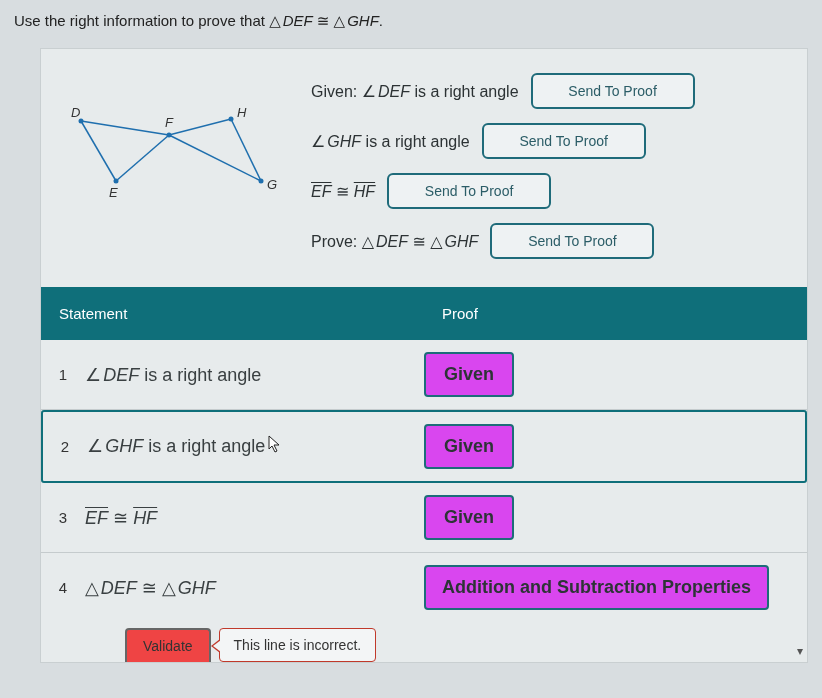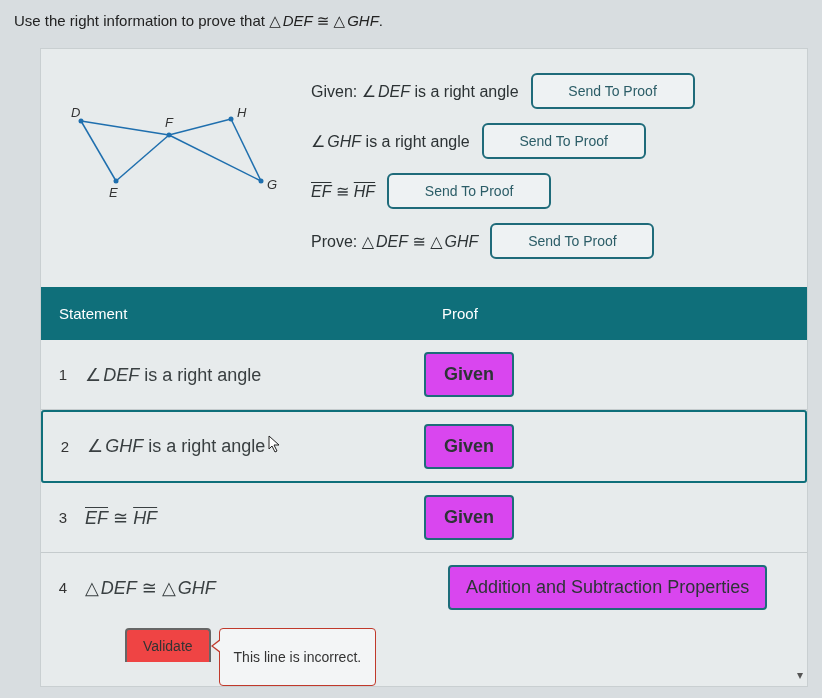--- a/index.html
+++ b/index.html
@@ -104,42 +104,42 @@
     display:inline-block;
     border: 2px solid #1d6c79;
     border-radius: 4px;
     background:#d946ef;
     padding: 10px 18px;
     font-size:18px;
     color:#2d3436;
     font-weight:600;
     min-width: 88px;
   }
-  .reason-box.wide { font-weight:400; padding: 10px 16px; margin-left: 24px; }
+  .reason-box.wide { font-weight:700; padding: 10px 16px; }
 
   .footer-row {
     display:flex;
     align-items:flex-start;
     gap: 8px;
     padding: 6px 0 0 84px;
   }
   .validate-btn {
     border: 2px solid #666;
     border-bottom: none;
     background:#ef4444;
     padding: 8px 16px;
     font-size:14px;
     border-radius: 4px 4px 0 0;
     cursor:pointer;
     color:#333;
   }
   .err-bubble {
     border: 1.5px solid #c0392b;
     background:#f3f5f6;
-    padding: 20px 14px;
+    padding: 8px 14px;
     font-size:14px;
     border-radius: 4px;
     position:relative;
     color:#333;
   }
   .err-bubble::before {
     content:"";
     position:absolute;
     left:-9px; top:10px;
     width:0;height:0;

